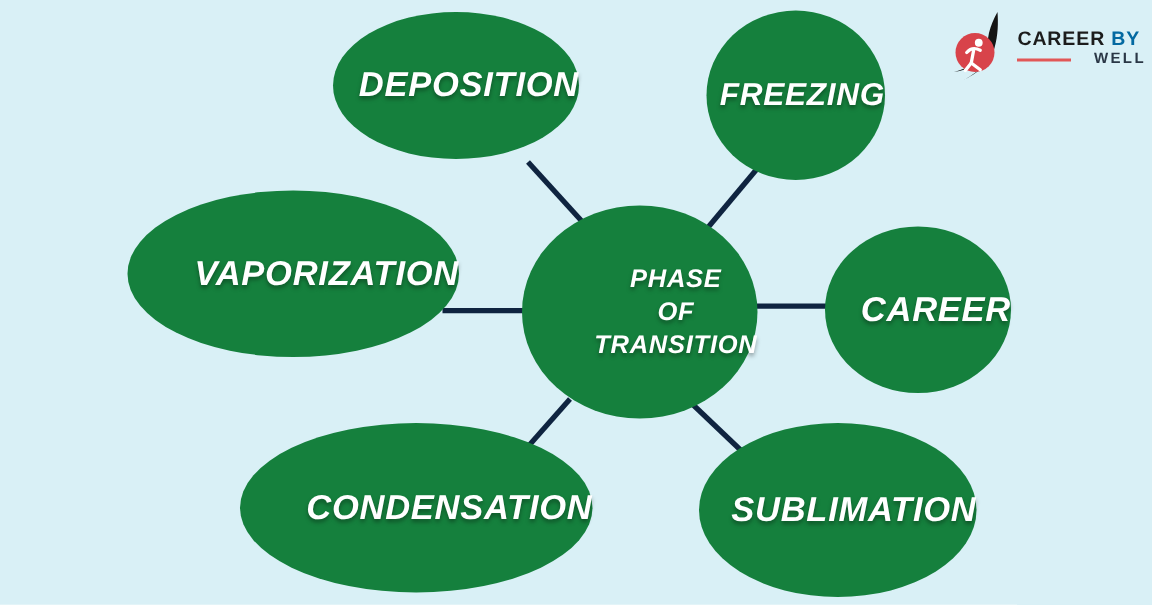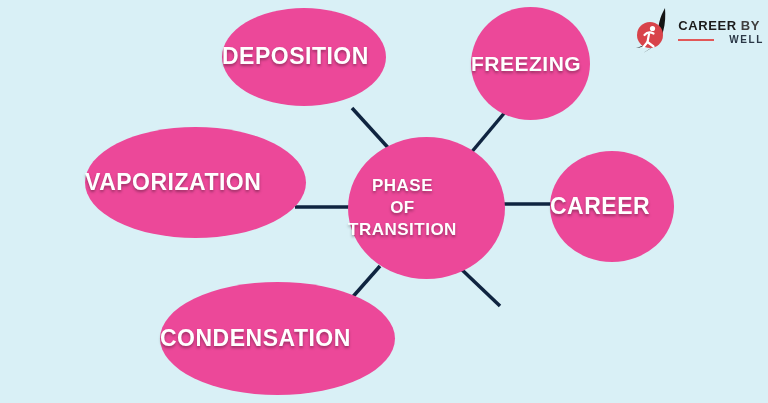--- a/index.html
+++ b/index.html
@@ -15,26 +15,27 @@
 
   .connectors {
     position: absolute;
     inset: 0;
     z-index: 1;
   }
 
   .node {
     position: absolute;
     z-index: 2;
-    background: #ec4899;
+    background: #15803d;
     border-radius: 50%;
     display: flex;
     align-items: center;
-    justify-content: flex-start;
+    justify-content: flex-end;
     text-align: center;
+    font-style: italic;
   }
   .node .label {
     color: #ffffff;
     font-weight: 800;
     letter-spacing: 0.5px;
     text-shadow: 0 2px 3px rgba(0,0,0,0.35);
     line-height: 1.3;
     white-space: pre-line;
   }
 
@@ -67,21 +68,21 @@
     display: flex;
     align-items: center;
     gap: 3px;
   }
   .logo-text { display: flex; flex-direction: column; }
   .logo-row1 { display: flex; align-items: baseline; gap: 4px; }
   .logo-career {
     font-size: 13px; font-weight: 800; color: #1c1c1c; letter-spacing: 0.6px; text-align: right;
   }
   .logo-by {
-    font-size: 13px; font-weight: 800; color: #404040; letter-spacing: 0.6px;
+    font-size: 13px; font-weight: 800; color: #0369a1; letter-spacing: 0.6px;
   }
   .logo-row2 {
     display: flex; align-items: center; justify-content: flex-end;
     gap: 15px; margin-top: 1px;
   }
   .logo-line { width: 36px; height: 2px; background: #e25757; }
   .logo-well {
     font-size: 10px; font-weight: 800; color: #2a3746; letter-spacing: 1.6px;
   }
 </style>
@@ -118,20 +119,23 @@
   </div>
 
   <div class="node node-melting">
     <span class="label">CAREER</span>
   </div>
 
   <div class="node node-condensation">
     <span class="label">CONDENSATION</span>
   </div>
 
+  <div class="node node-sublimation">
+    <span class="label">SUBLIMATION</span>
+  </div>
 
   <div class="logo">
     <svg width="40" height="47" viewBox="0 0 40 47" xmlns="http://www.w3.org/2000/svg">
 
       <path d="M30 0 C 25 9, 22 18, 24 30 C 21 37, 14 42, 6 46 C 17 41, 25 34, 28 24 C 30.5 15, 30.5 7, 30 0 Z" fill="#151515"></path>
       <path d="M1 40 C 10 38, 18 32, 24 23 C 19 33, 11 39, 1 40 Z" fill="#151515"></path>
 
       <circle cx="15" cy="27" r="13" fill="#d8434a"></circle>
 
       <circle cx="17.5" cy="20.5" r="2.6" fill="#ffffff"></circle>

